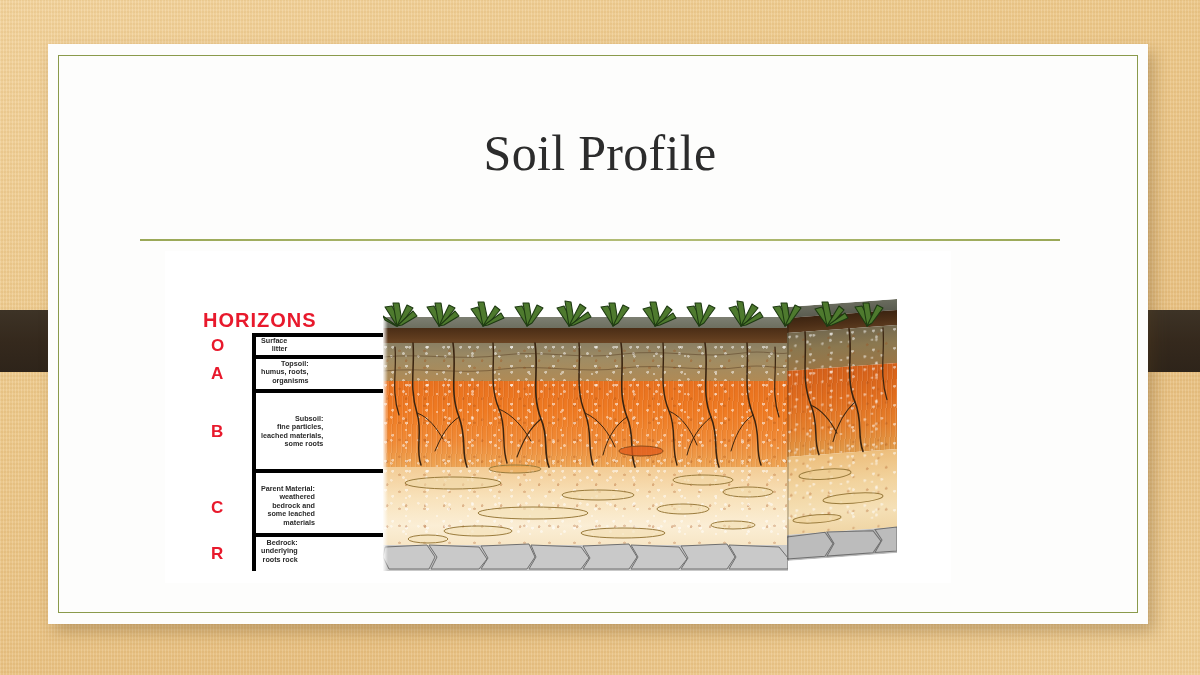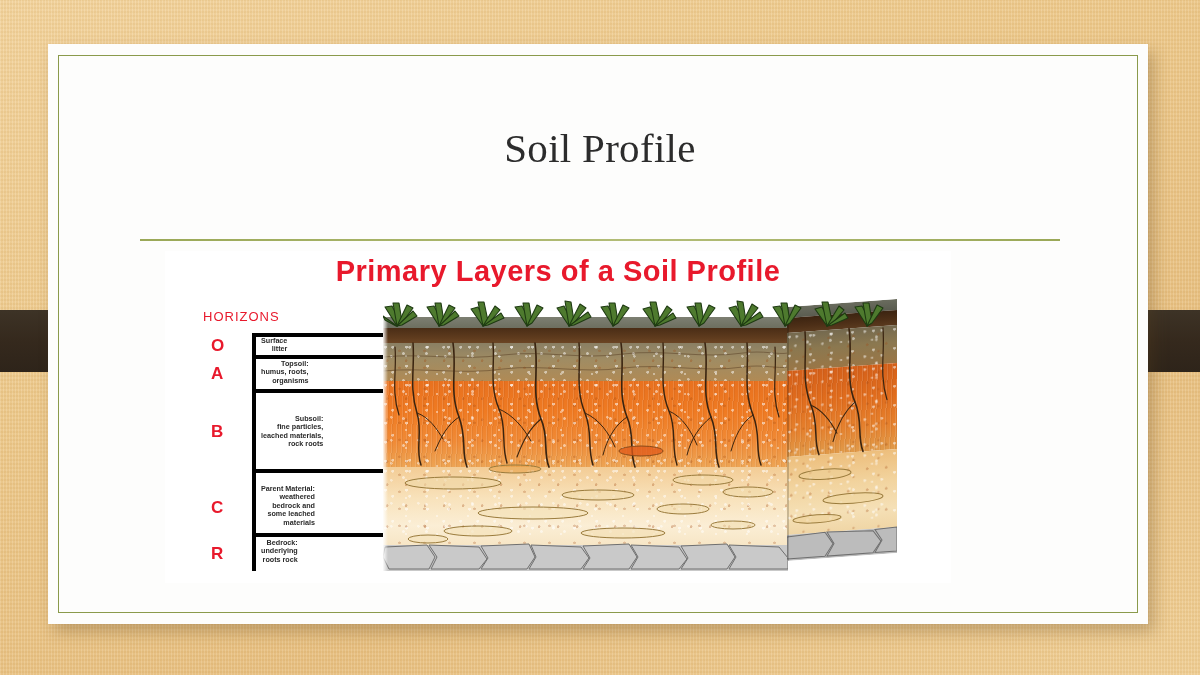--- a/index.html
+++ b/index.html
@@ -43,21 +43,21 @@
     background:linear-gradient(180deg,#3d3326 0%,#35291d 50%,#2e241a 100%);
   }
   .side-bar.left{ left:0; width:90px; border-radius:0 4px 4px 0; }
   .side-bar.right{ right:0; width:90px; border-radius:4px 0 0 4px; }
 
   
   #page-title{
     position:absolute; left:140px; top:124px; width:920px;
     text-align:center;
     font-family:"Liberation Serif", serif;
-    font-size:41px; color:#2c2c2c; letter-spacing:0.3px;
+    font-size:50px; color:#2c2c2c; letter-spacing:0.3px;
     white-space:nowrap;
   }
   #title-rule{
     position:absolute; left:140px; top:239px; width:920px; height:2px;
     background:linear-gradient(90deg,#9aa857,#b3bd77 55%,#9aa857);
   }
 
   
   #diagram{
     position:absolute; left:165px; top:251px; width:786px; height:332px;
@@ -68,21 +68,21 @@
     position:absolute; left:0; top:4px; width:786px; text-align:center;
     font-family:"Liberation Sans", sans-serif;
     font-weight:bold; font-size:29px; color:#e8192c;
     letter-spacing:0.5px; white-space:nowrap;
   }
 
   
   #legend{ position:absolute; left:30px; top:58px; width:200px; height:262px; }
   #legend-title{
     position:absolute; left:8px; top:0;
-    font-weight:normal; font-size:13px; color:#e8192c; letter-spacing:1px;
+    font-weight:bold; font-size:20px; color:#e8192c; letter-spacing:1px;
   }
   #legend-body{ position:absolute; left:0; top:24px; width:200px; height:238px; }
   #legend-spine{
     position:absolute; left:57px; top:0; width:4px; height:238px; background:#000;
   }
   .legend-rule{ position:absolute; left:57px; height:4px; background:#000; }
   .legend-letter{
     position:absolute; left:16px;
     font-weight:bold; font-size:17px; color:#e8192c; line-height:1;
   }
@@ -185,21 +185,20 @@
 
 <div id="slide-card">
   <div id="slide-inner-border"></div>
 </div>
 
 <div id="page-title">Soil Profile</div>
 <div id="title-rule"></div>
 
 <div id="diagram">
 
-  <div id="diagram-heading">Primary Layers of a Soil Profile</div>
 
   <div id="legend">
     <div id="legend-title">HORIZONS</div>
     <div id="legend-body">
       <div id="legend-spine"></div>
 
       <div class="legend-rule" style="top:0;   width:143px;"></div>
       <div class="legend-rule" style="top:22px;width:143px;"></div>
       <div class="legend-rule" style="top:56px;width:143px;"></div>
       <div class="legend-rule" style="top:136px;width:143px;"></div>
@@ -211,21 +210,21 @@
 
       <div class="legend-letter" style="top:32px;">A</div>
       <div class="legend-text" style="top:27px; white-space:pre-line;">Topsoil:
 humus, roots,
 organisms</div>
 
       <div class="legend-letter" style="top:90px;">B</div>
       <div class="legend-text" style="top:82px; white-space:pre-line;">Subsoil:
 fine particles,
 leached materials,
-rock roots</div>
+some roots</div>
 
       <div class="legend-letter" style="top:166px;">C</div>
       <div class="legend-text" style="top:152px; white-space:pre-line;">Parent Material:
 weathered
 bedrock and
 some leached
 materials</div>
 
       <div class="legend-letter" style="top:212px;">R</div>
       <div class="legend-text" style="top:206px; white-space:pre-line;">Bedrock:

